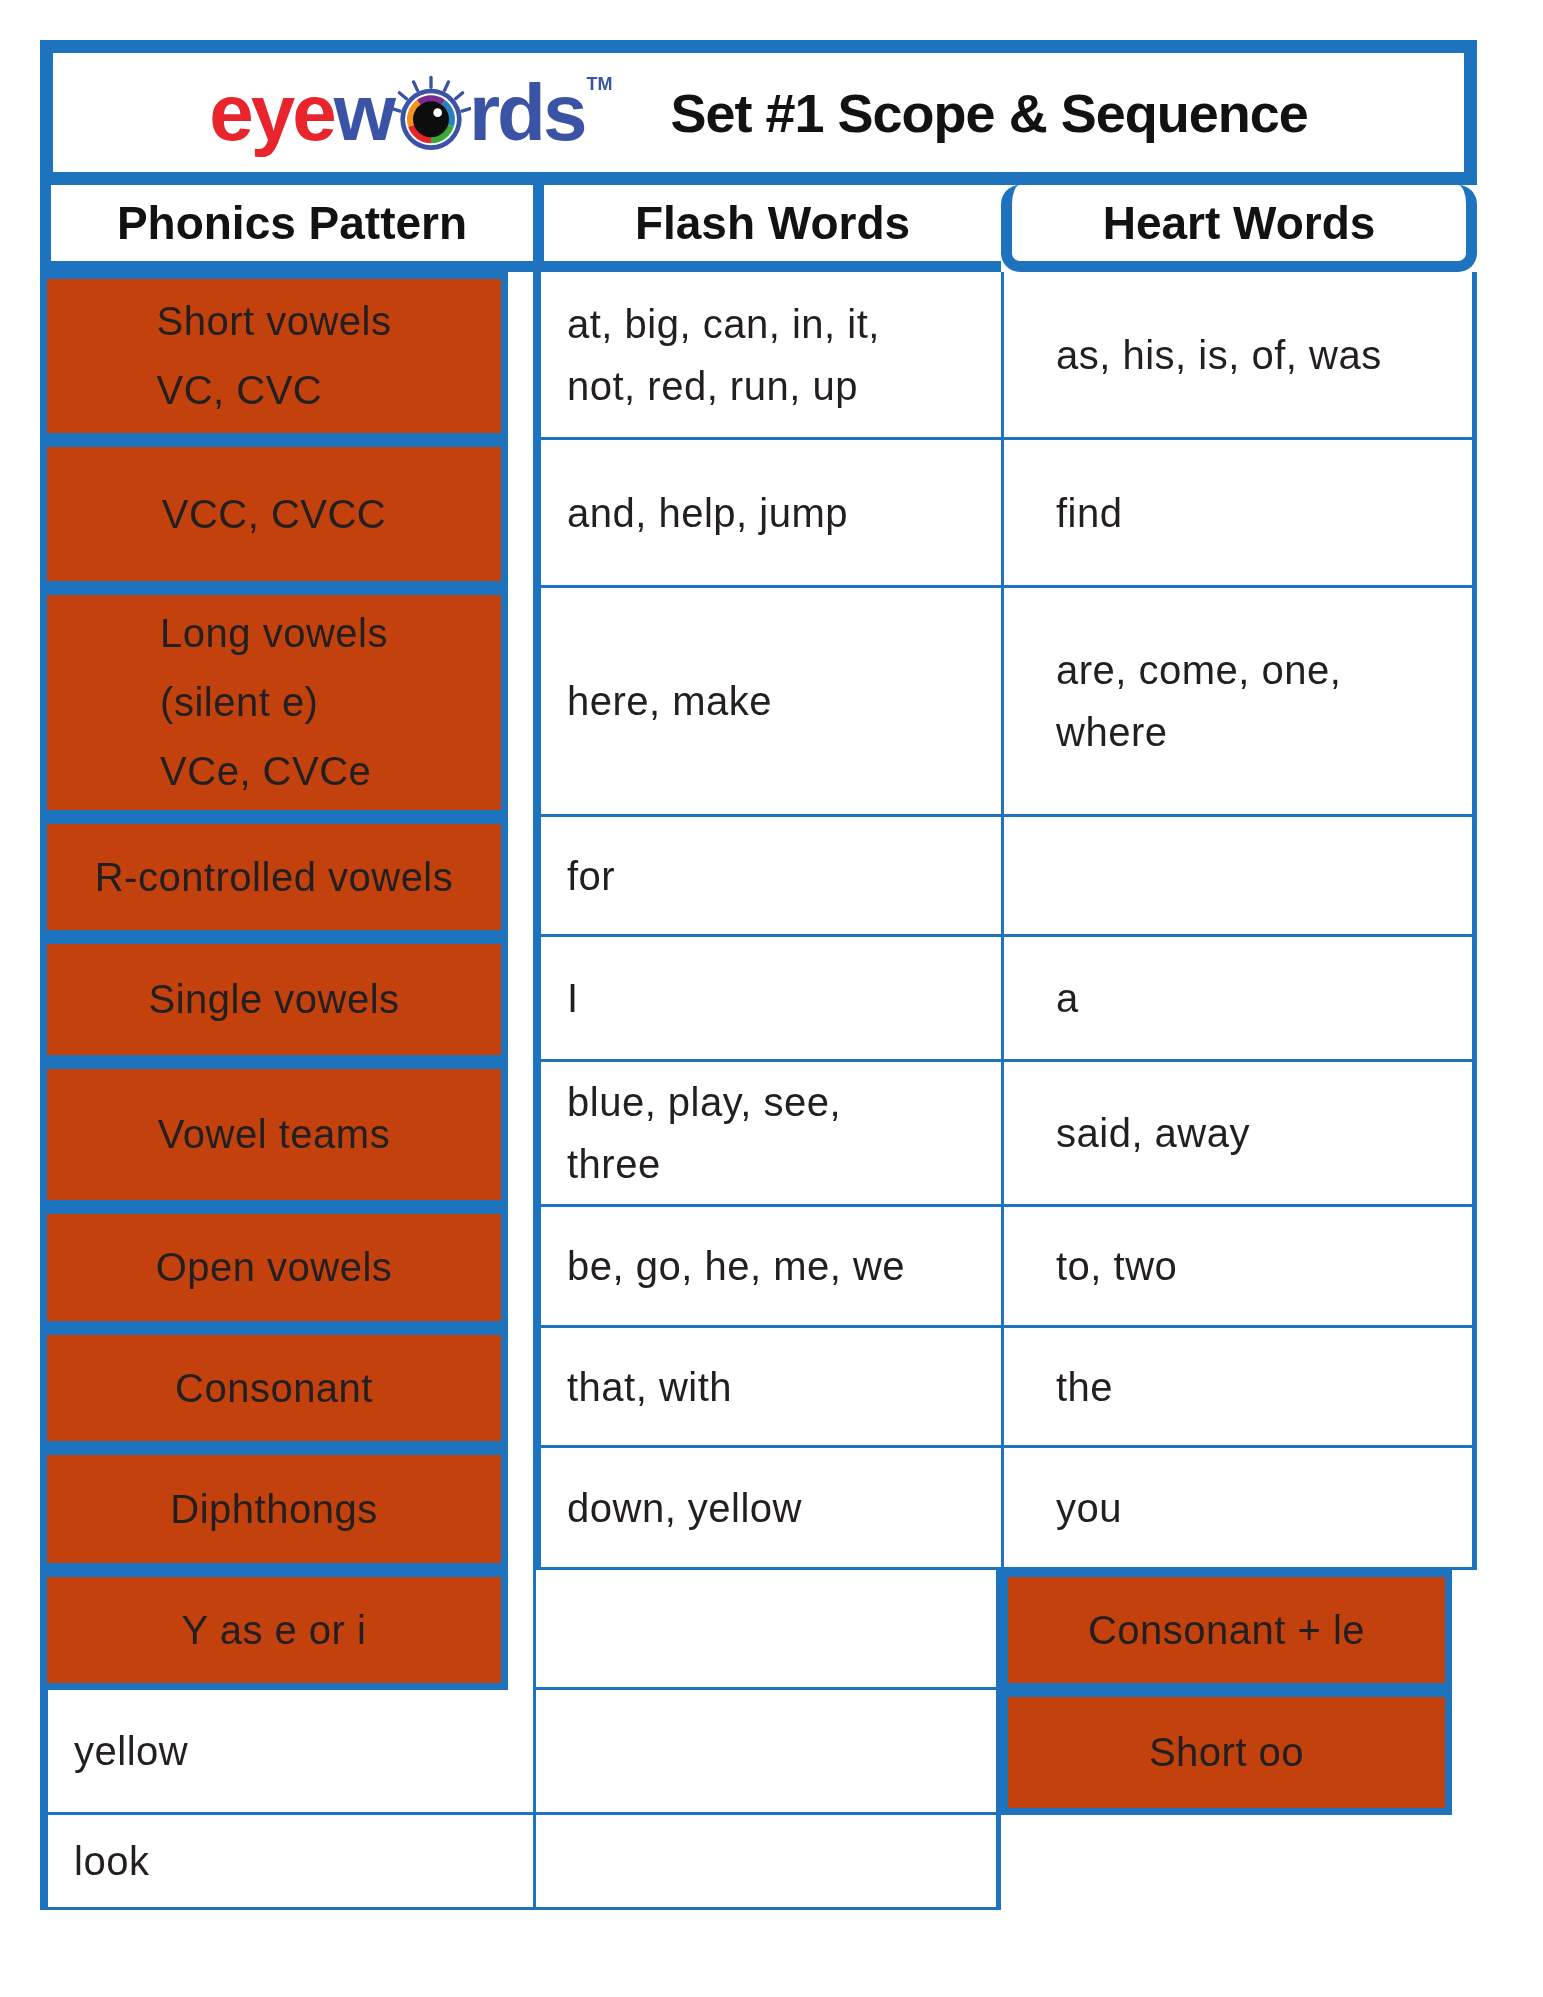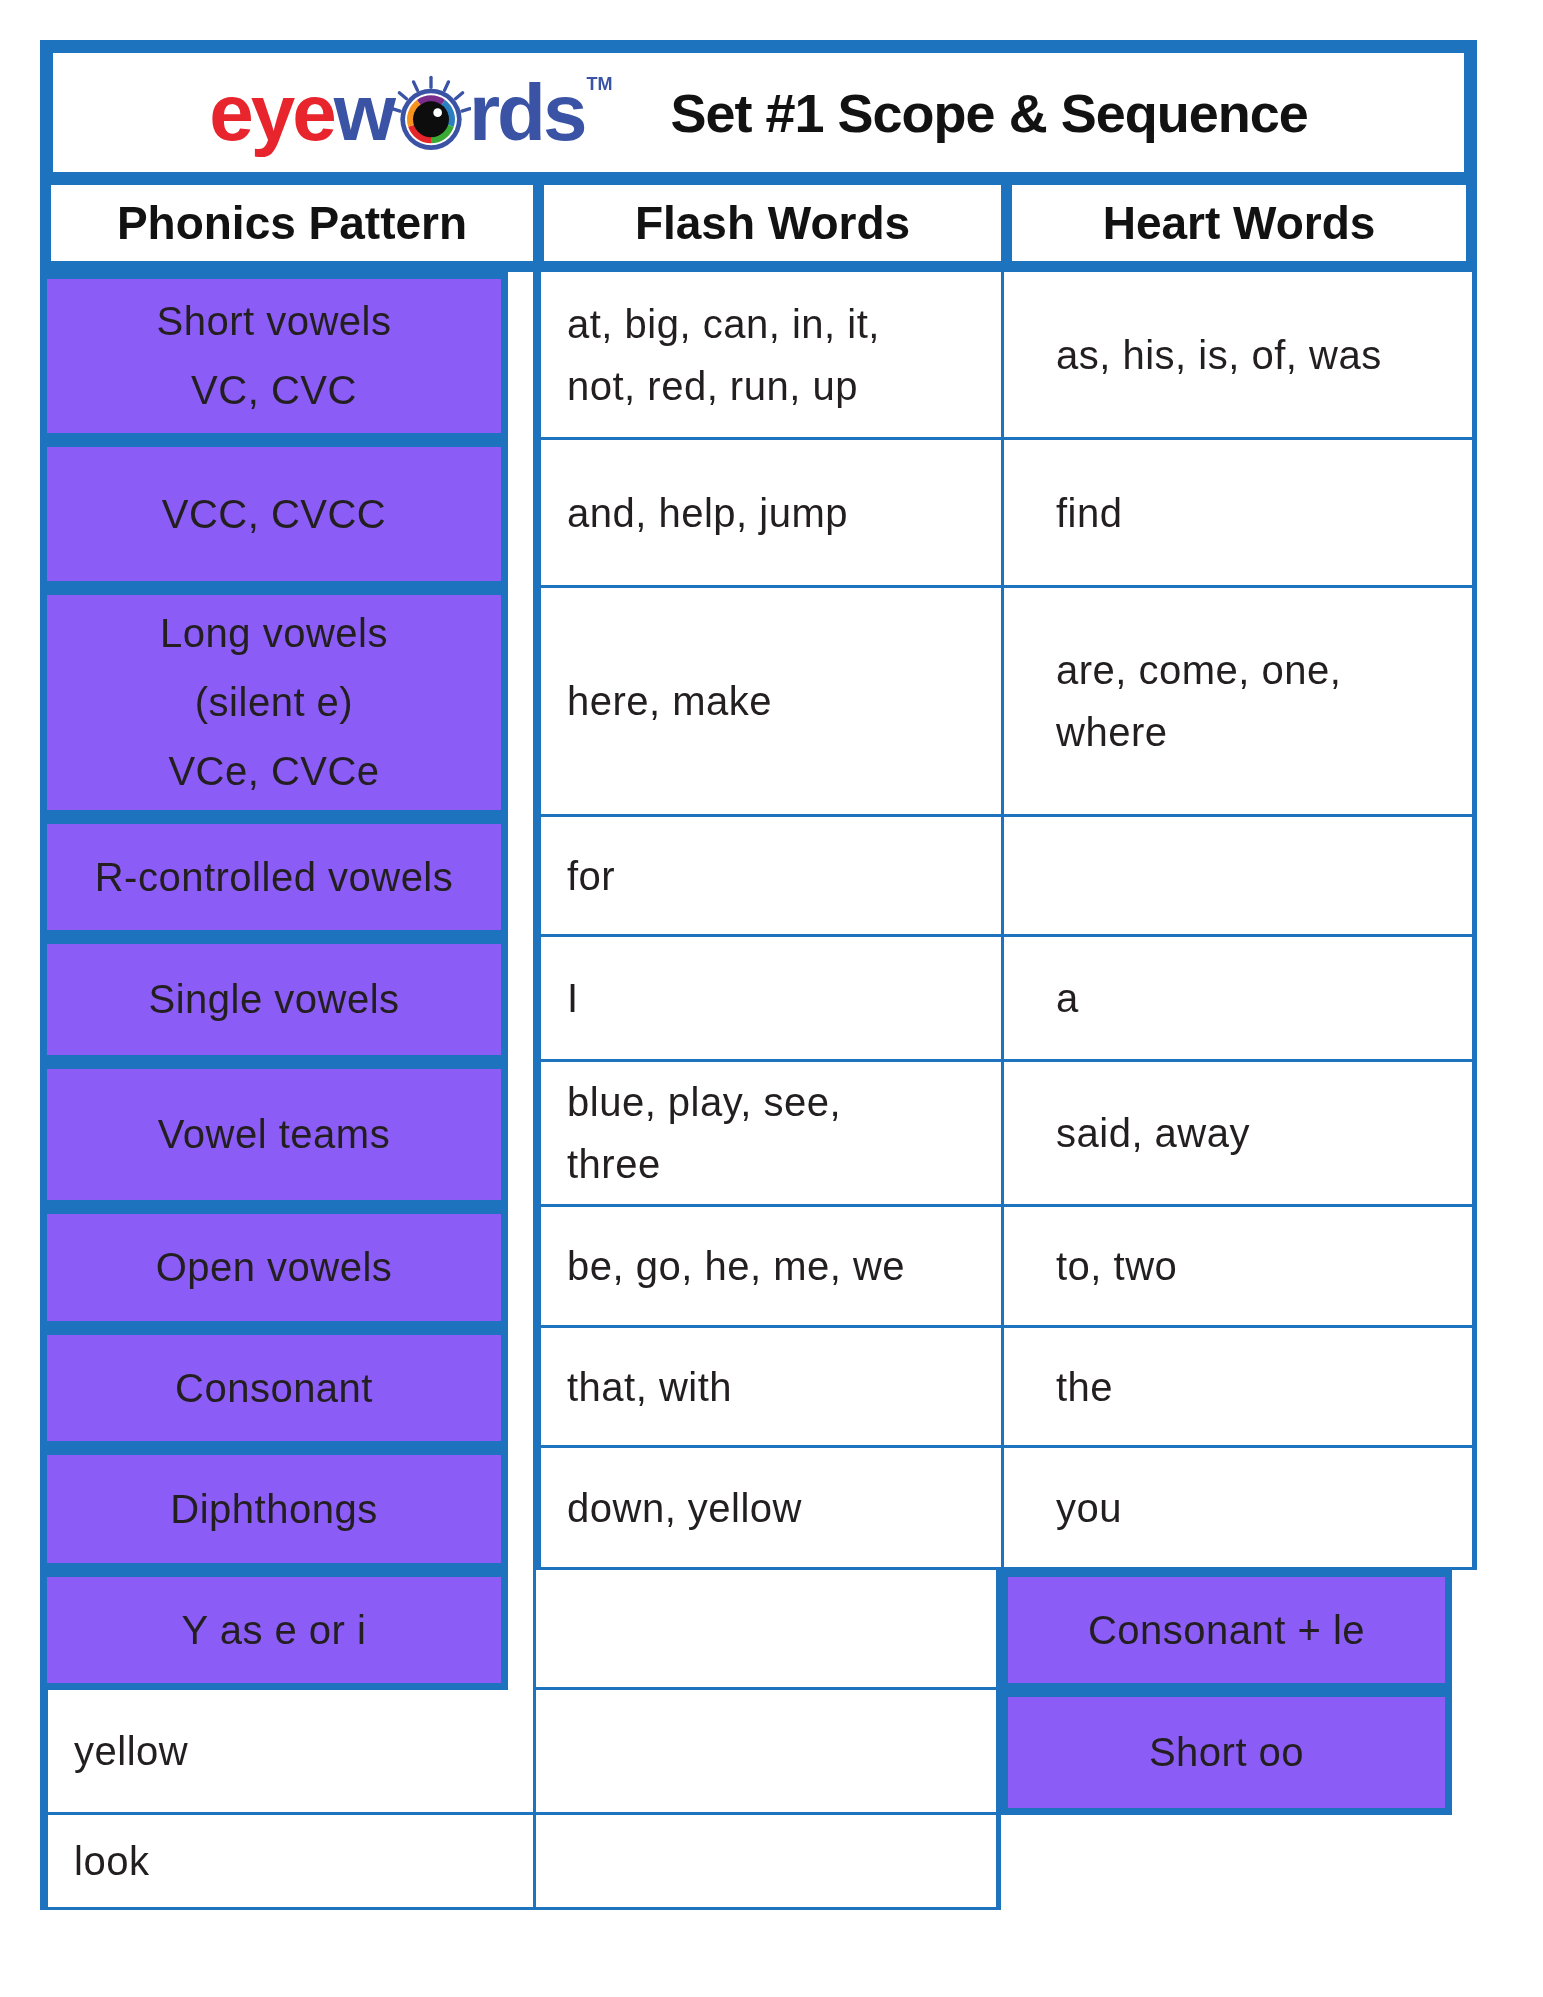--- a/index.html
+++ b/index.html
@@ -42,34 +42,34 @@
   
   .hdr{
     display:grid;grid-template-columns:493px 468px 476px;
     height:87px;
   }
   .hdr > div{
     border:11px solid var(--blue);border-top-width:0;border-right-width:0;
     display:flex;align-items:center;justify-content:center;
     font-size:46px;font-weight:bold;color:#121212;background:#fff;
   }
-  .hdr > div:last-child{border-right-width:11px;}
+  .hdr > div:last-child{border-right-width:11px;border-radius:19px;}
 
   
   .tbl{
     display:grid;
     grid-template-columns:493px 468px 476px;
     grid-template-rows:168px 148px 229px 120px 125px 145px 121px 120px 122px 120px 125px 95px;
   }
   .pat{
     border:7px solid var(--blue);
     margin-right:25px;
     display:flex;flex-direction:column;align-items:center;justify-content:center;
-    text-align:center;white-space:pre-line;
-    font-size:40px;line-height:1.72;letter-spacing:0.5px;background:#8b5cf6;
+    white-space:pre-line;
+    font-size:40px;line-height:1.72;letter-spacing:0.5px;background:#c2410c;
   }
   .flash,.heart{
     display:flex;align-items:center;
     white-space:pre-line;
     font-size:40px;line-height:1.55;letter-spacing:0.5px;background:#fff;
     border-bottom:3px solid var(--blue);
   }
   .flash{border-left:8px solid var(--blue);padding-left:26px;}
   .heart{border-left:3px solid var(--blue);border-right:5px solid var(--blue);padding-left:52px;}
 </style>

